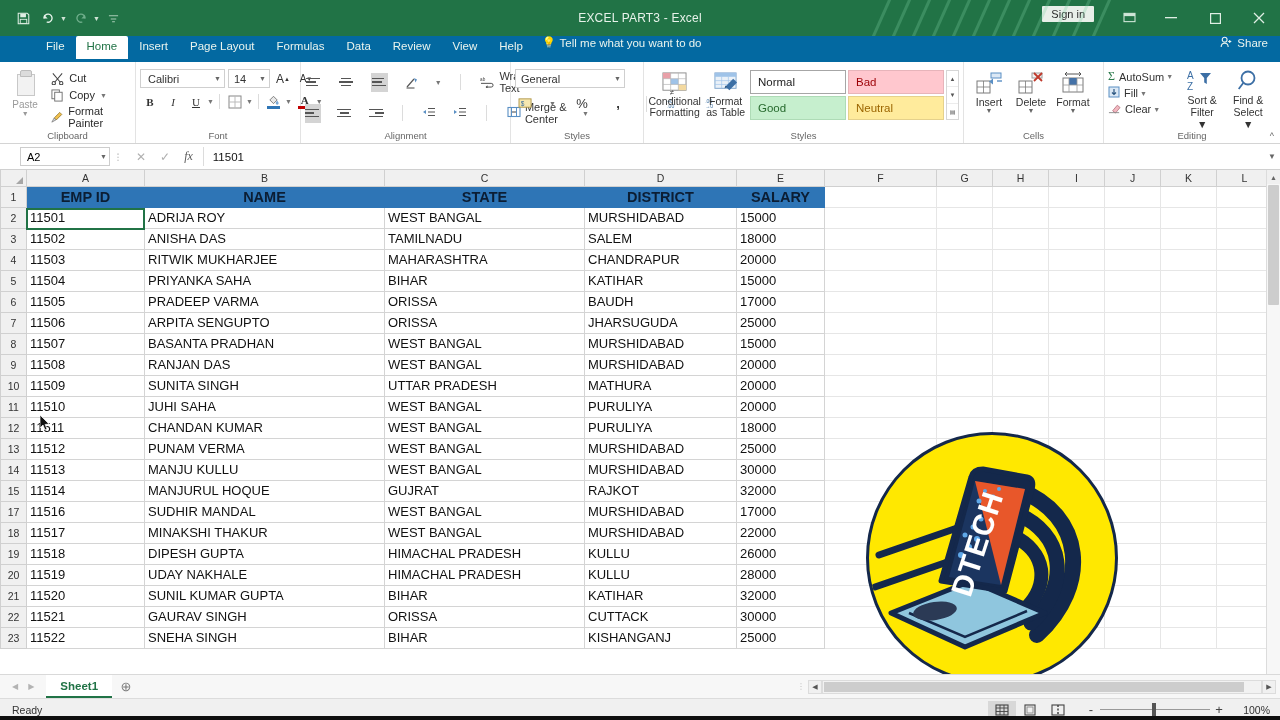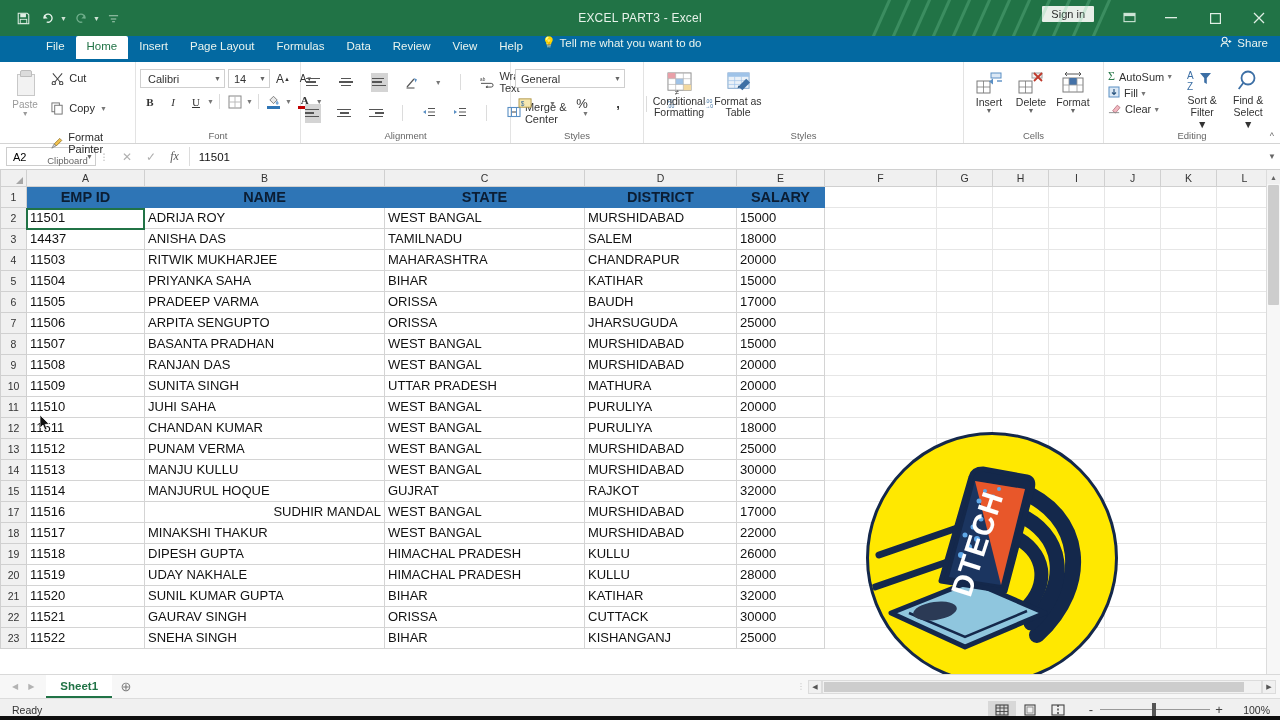--- a/index.html
+++ b/index.html
@@ -49,21 +49,21 @@
   .grp { display:flex; flex-direction:column; border-right:1px solid #e3e3e3; padding:3px 4px 0; position:relative; }
   .grp-body { flex:1; display:flex; align-items:flex-start; padding-top:2px; }
   .grp-label { text-align:center; font-size:9.5px; color:#666; padding-bottom:2px; position:relative; }
 
   
   .paste { display:flex; flex-direction:column; align-items:center; width:48px; padding-top:3px; color:#9a9a9a; }
   .paste-ic { width:26px; height:28px; position:relative; }
   .paste-ic .sheet { position:absolute; left:5px; top:4px; width:18px; height:22px; background:#f2f2f2; border:1.2px solid #c8c8c8; }
   .paste-ic .clip { position:absolute; left:8px; top:0px; width:12px; height:7px; background:#dcdcdc; border:1.2px solid #bdbdbd; border-radius:2px 2px 0 0; }
   .paste-lbl { font-size:10px; margin-top:1px; }
-  .cb-list { display:flex; flex-direction:column; gap:16px; padding:4px 0 0 4px; }
+  .cb-list { display:flex; flex-direction:column; gap:3px; padding:4px 0 0 4px; }
   .cb-item { display:flex; align-items:center; gap:5px; font-size:11px; color:#2b2b2b; }
   .cb-ic { width:14px; height:14px; display:flex; align-items:center; justify-content:center; }
 
   
   .fontgrp-row { display:flex; align-items:center; gap:3px; }
   .combo { border:1px solid #cfcfcf; background:#fff; height:19px; display:flex; align-items:center; padding:0 3px 0 5px; font-size:11px; }
   .combo .v { flex:1; }
   .combo .ar { font-size:7px; color:#666; padding-left:6px; }
   .fname { width:85px;padding-left:7px; }
   .fsize { width:42px; }
@@ -97,21 +97,21 @@
   
   .bigbtn { display:flex; flex-direction:column; align-items:center; width:42px; font-size:10.5px; color:#333; padding-top:2px; }
   .bigbtn .gl { height:26px; display:flex; align-items:center; justify-content:center; }
   .bigbtn .cr { font-size:7px; color:#666; line-height:6px; }
   .ed-item { display:flex; align-items:center; gap:4px; font-size:11px; padding:1px 0; }
   .ed-big { display:flex; flex-direction:column; align-items:center; width:46px; font-size:10.5px; line-height:12px; }
   .collapse { position:absolute; right:6px; bottom:2px; font-size:9px; color:#666; }
 
   
   .fbar { height:26px; background:#fff; border-bottom:1px solid #d0d0d0; display:flex; align-items:center; flex:0 0 26px; }
-  .namebox { width:90px; height:19px; margin-left:6px; border:1px solid #cdcdcd; display:flex; align-items:center; padding:0 2px 0 6px; font-size:11px; }
+  .namebox { width:90px; height:19px; margin-left:20px; border:1px solid #cdcdcd; display:flex; align-items:center; padding:0 2px 0 6px; font-size:11px; }
   .namebox .v { flex:1; }
   .fb-dots { width:16px; text-align:center; color:#9a9a9a; font-size:9px; letter-spacing:0; }
   .fb-btns { display:flex; align-items:center; gap:14px; padding:0 10px; color:#b0b0b0; font-size:12px; }
   .fx { font-style:italic; font-family:"Liberation Serif", serif; color:#5a5a5a; font-size:12px; }
   .fb-input { flex:1; height:19px; border-left:1px solid #dcdcdc; display:flex; align-items:center; padding-left:9px; font-size:11.5px; color:#111; }
   .fb-exp { width:16px; text-align:center; color:#666; font-size:8px; }
 
   
   .gridwrap { flex:1; position:relative; overflow:hidden; background:#fff; }
   table.grid { border-collapse:collapse; table-layout:fixed; }
@@ -523,20 +523,37 @@
             <svg width="27" height="25" viewBox="0 0 28 26">
                 <rect x="3" y="2" width="22" height="16" fill="#eaf1f8" stroke="#7fa6cd" stroke-width="1"></rect>
                 <rect x="3" y="2" width="22" height="4" fill="#9fc3e8"></rect>
                 <path d="M3 10h22M3 14h22M10 6v12M17 6v12" stroke="#9fc3e8" stroke-width=".7"></path>
                 <path d="M14 16l8-8 4 4-8 8z" fill="#3c6fa5"></path>
                 <path d="M13 18l1-3 2 2z" fill="#2a5580"></path>
               </svg>
           </div>
           <div style="text-align:center;line-height:11px">Format as Table</div>
         </div>
+        <div style="display:flex; padding-top:2px;">
+          <div style="display:flex; flex-direction:column; gap:2px;">
+            <div style="display:flex; gap:2px;">
+              <div class="stylebox st-normal">Normal</div>
+              <div class="stylebox st-bad">Bad</div>
+            </div>
+            <div style="display:flex; gap:2px;">
+              <div class="stylebox st-good">Good</div>
+              <div class="stylebox st-neutral">Neutral</div>
+            </div>
+          </div>
+          <div class="gal-scroll">
+            <div>▲</div>
+            <div>▼</div>
+            <div style="border-bottom:none">▤</div>
+          </div>
+        </div>
       </div>
       <div class="grp-label">Styles</div>
     </div>
 
     <div class="grp" style="width:140px">
       <div class="grp-body" style="padding-top:3px;">
         <div class="bigbtn">
           <div class="gl">
             <svg width="28" height="24" viewBox="0 0 28 24">
                 <rect x="2" y="10" width="13" height="12" fill="#fff" stroke="#7b7b7b" stroke-width="1"></rect>
@@ -695,21 +712,21 @@
             <td class="empty" style="width: 112px;"></td>
             <td class="empty" style="width: 56px;"></td>
             <td class="empty" style="width: 56px;"></td>
             <td class="empty" style="width: 56px;"></td>
             <td class="empty" style="width: 56px;"></td>
             <td class="empty" style="width: 56px;"></td>
             <td class="empty" style="width: 56px;"></td>
           </tr>
           <tr>
             <td class="rh">3</td>
-            <td class="cell" style="width: 118px;">14437</td>
+            <td class="cell" style="width: 118px;">11502</td>
             <td class="cell" style="width: 240px;">ANISHA DAS</td>
             <td class="cell" style="width: 200px;">TAMILNADU</td>
             <td class="cell" style="width: 152px;">SALEM</td>
             <td class="cell" style="width: 88px;">18000</td>
             <td class="empty" style="width: 112px;"></td>
             <td class="empty" style="width: 56px;"></td>
             <td class="empty" style="width: 56px;"></td>
             <td class="empty" style="width: 56px;"></td>
             <td class="empty" style="width: 56px;"></td>
             <td class="empty" style="width: 56px;"></td>
@@ -891,21 +908,21 @@
             <td class="empty" style="width: 56px;"></td>
             <td class="empty" style="width: 56px;"></td>
             <td class="empty" style="width: 56px;"></td>
             <td class="empty" style="width: 56px;"></td>
             <td class="empty" style="width: 56px;"></td>
             <td class="empty" style="width: 56px;"></td>
           </tr>
           <tr>
             <td class="rh">17</td>
             <td class="cell" style="width: 118px;">11516</td>
-            <td class="cell" style="width: 240px; text-align: right;">SUDHIR MANDAL</td>
+            <td class="cell" style="width: 240px;">SUDHIR MANDAL</td>
             <td class="cell" style="width: 200px;">WEST BANGAL</td>
             <td class="cell" style="width: 152px;">MURSHIDABAD</td>
             <td class="cell" style="width: 88px;">17000</td>
             <td class="empty" style="width: 112px;"></td>
             <td class="empty" style="width: 56px;"></td>
             <td class="empty" style="width: 56px;"></td>
             <td class="empty" style="width: 56px;"></td>
             <td class="empty" style="width: 56px;"></td>
             <td class="empty" style="width: 56px;"></td>
             <td class="empty" style="width: 56px;"></td>

